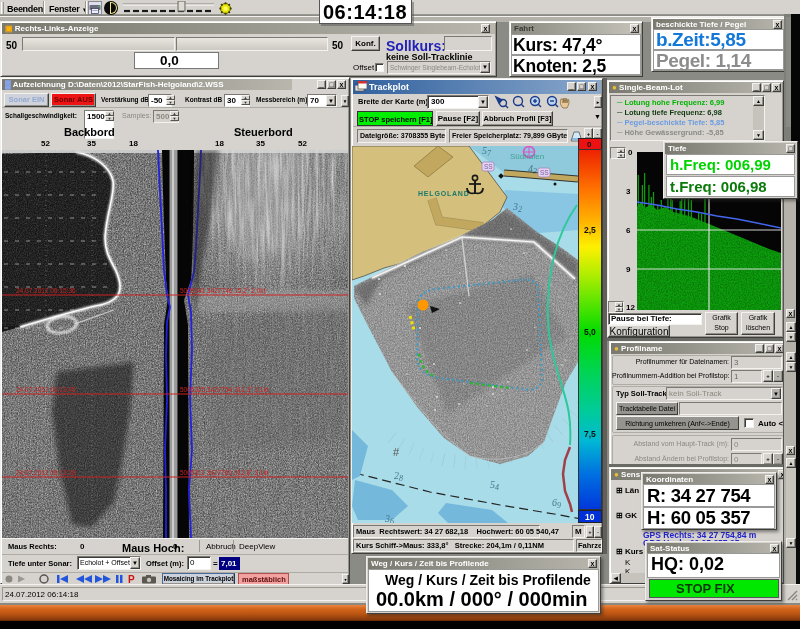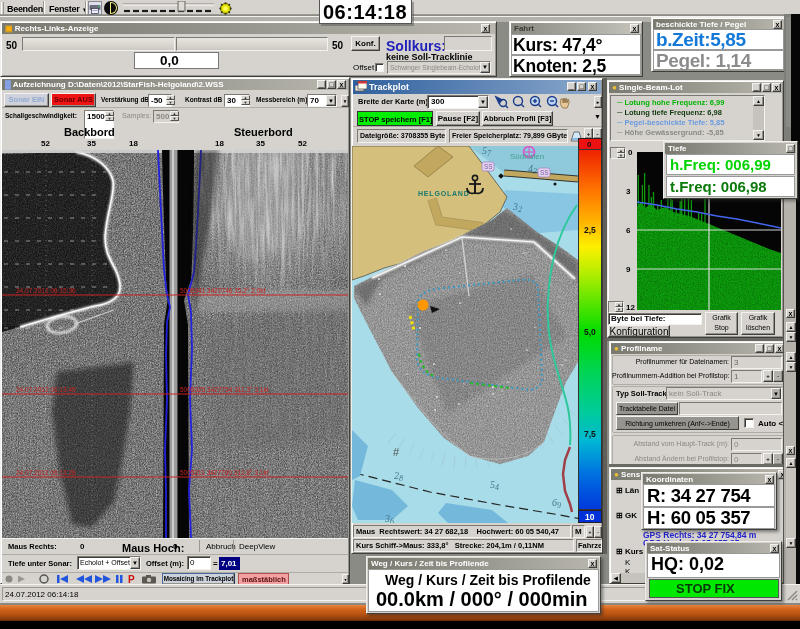--- a/index.html
+++ b/index.html
@@ -103,21 +103,21 @@
 
 <div class="panel" style="left:651px;top:17px;width:135px;height:55px"></div>
 <div class="tb" style="left:653px;top:19px;width:131px;font-size:8px">beschickte Tiefe / Pegel</div>
 <div class="wbtn" style="left:773px;top:20px">x</div>
 <div class="ab" style="left:653px;top:29px;width:131px;height:21px;background:#fff;border:1px solid #999"></div>
 <div class="t b" style="left:656px;top:29px;font-size:19px;color:#1478d8;letter-spacing:-0.4px">b.Zeit:5,85</div>
 <div class="ab" style="left:653px;top:50px;width:131px;height:20px;background:#fff;border:1px solid #999"></div>
 <div class="t b" style="left:656px;top:50px;font-size:19px;color:#8c8c8c;letter-spacing:-0.4px">Pegel: 1,14</div>
 
 <div class="panel" style="left:0;top:77px;width:350px;height:507px"></div>
-<div class="tb" style="top:79px;left:2px;width:346px"><span style="color:#88aaff">▓</span> Aufzeichnung D:\Daten\2012\StarFish-Helgoland\2.WSS</div>
+<div class="tb" style="top:79px;left:2px;width:290px"><span style="color:#88aaff">▓</span> Aufzeichnung D:\Daten\2012\StarFish-Helgoland\2.WSS</div>
 <div class="wbtn" style="left:317px;top:80px">_</div>
 <div class="wbtn" style="left:327px;top:80px">□</div>
 <div class="wbtn" style="left:337px;top:80px">x</div>
 <div class="ab" style="left:2px;top:91px;width:346px;height:17px;border-bottom:1px solid #aeaca4"></div>
 <div class="btn" style="left:4px;top:93px;width:45px;height:14px;font-size:7.5px;line-height:12px;color:#92aad2;background:#cfd2da">Sonar EIN</div>
 <div class="ab btn" style="left:51px;top:93px;width:45px;height:14px;font-size:7.5px;line-height:12px;color:#6a0000;background:#ee1414">Sonar AUS</div>
 <div class="t b" style="left:101px;top:96px;font-size:6.5px">Verstärkung dB :</div>
 <div class="spin" style="left:148px;top:94px;width:24px;height:13px">-50</div>
 <div class="sar" style="left:166px;top:95px;height:5px">▲</div>
 <div class="sar" style="left:166px;top:100px;height:5px">▼</div>
@@ -573,21 +573,21 @@
   </svg>
 <div class="ab" style="left:578px;top:138px;width:24px;height:12px;background:#ee1111;border:1px solid #222"></div>
 <div class="t b" style="left:587px;top:140px;font-size:8px;color:#111">0</div>
 <div class="ab" style="left:578px;top:149px;width:24px;height:361px;border:1px solid #333;background:linear-gradient(180deg,#ee2200 0%,#ff7300 11%,#ffb400 20%,#fdf000 27%,#b8ee00 34%,#55e400 43%,#00dc00 51%,#00d455 62%,#00cb9b 73%,#00b8d4 81%,#0072e0 90%,#0038dc 100%)"></div>
 <div class="t b" style="left:584px;top:225px;font-size:8.5px;color:#111">2,5</div>
 <div class="t b" style="left:584px;top:327px;font-size:8.5px;color:#111">5,0</div>
 <div class="t b" style="left:584px;top:429px;font-size:8.5px;color:#111">7,5</div>
 <div class="ab" style="left:578px;top:510px;width:24px;height:13px;background:#0030d8;border:1px solid #222"></div>
 <div class="t b" style="left:585px;top:512px;font-size:8.5px;color:#fff">10</div>
 
-<div class="sunkg" style="left:353px;top:525px;width:218px;height:13px">
+<div class="sunkg" style="left:353px;top:525px;width:187px;height:13px">
     <span style="font-size:7.5px;font-weight:bold;line-height:11px;padding-left:2px;display:block;white-space:nowrap">Maus&nbsp; Rechtswert: 34 27 682,18&nbsp;&nbsp;&nbsp; Hochwert: 60 05 540,47</span>
   </div>
 <div class="sunkg" style="left:572px;top:525px;width:13px;height:13px">
     <span style="font-size:8px;font-weight:bold;line-height:11px;padding-left:2px;display:block">M</span>
   </div>
 <div class="btn" style="left:586px;top:526px;width:8px;height:12px;font-size:5px;line-height:11px">+</div>
 <div class="btn" style="left:594px;top:526px;width:8px;height:12px;font-size:5px;line-height:11px">-</div>
 <div class="sunkg" style="left:353px;top:539px;width:221px;height:13px">
     <span style="font-size:7.5px;font-weight:bold;line-height:11px;padding-left:2px;display:block;white-space:nowrap">Kurs Schiff-&gt;Maus: 333,8°&nbsp;&nbsp; Strecke: 204,1m / 0,11NM</span>
   </div>
@@ -651,21 +651,21 @@
 <div class="sar" style="left:617px;top:153px;height:5px;right:auto;width:8px">▼</div>
 <div class="t b" style="left:628px;top:148px;font-size:8px">0</div>
 <div class="t b" style="left:626px;top:187px;font-size:8px">3</div>
 <div class="t b" style="left:626px;top:226px;font-size:8px">6</div>
 <div class="t b" style="left:626px;top:265px;font-size:8px">9</div>
 <div class="spin" style="left:608px;top:301px;width:16px;height:12px;background:#d6d3ce"></div>
 <div class="sar" style="left:615px;top:302px;height:5px;right:auto;width:8px">▲</div>
 <div class="sar" style="left:615px;top:307px;height:5px;right:auto;width:8px">▼</div>
 <div class="t b" style="left:626px;top:303px;font-size:8px">12</div>
 <div class="sunk" style="left:608px;top:313px;width:94px;height:12px">
-    <span style="font-size:8px;font-weight:bold;line-height:10px;padding-left:2px;display:block">Byte bei Tiefe:</span>
+    <span style="font-size:8px;font-weight:bold;line-height:10px;padding-left:2px;display:block">Pause bei Tiefe:</span>
   </div>
 <div class="btn" style="left:608px;top:325px;width:62px;height:12px;font-size:10px;line-height:11px;font-weight:normal">Konfiguration</div>
 <div class="btn" style="left:705px;top:312px;width:33px;height:23px;font-size:7px;line-height:10px;font-weight:normal">Grafik<br>Stop</div>
 <div class="btn" style="left:741px;top:312px;width:34px;height:23px;font-size:7px;line-height:10px;font-weight:normal">Grafik<br>löschen</div>
 
 <div class="panel" style="left:663px;top:141px;width:135px;height:58px;box-shadow:2px 2px 3px rgba(40,40,40,.5);z-index:20"></div>
 <div class="tb" style="left:665px;top:143px;width:131px;z-index:21">Tiefe</div>
 <div class="wbtn" style="left:786px;top:144px;z-index:21">□</div>
 <div class="ab" style="left:666px;top:154px;width:129px;height:21px;background:#fff;border:1px solid #999;z-index:21"></div>
 <div class="t b" style="left:670px;top:156px;font-size:15px;color:#00d400;z-index:22">h.Freq: 006,99</div>

